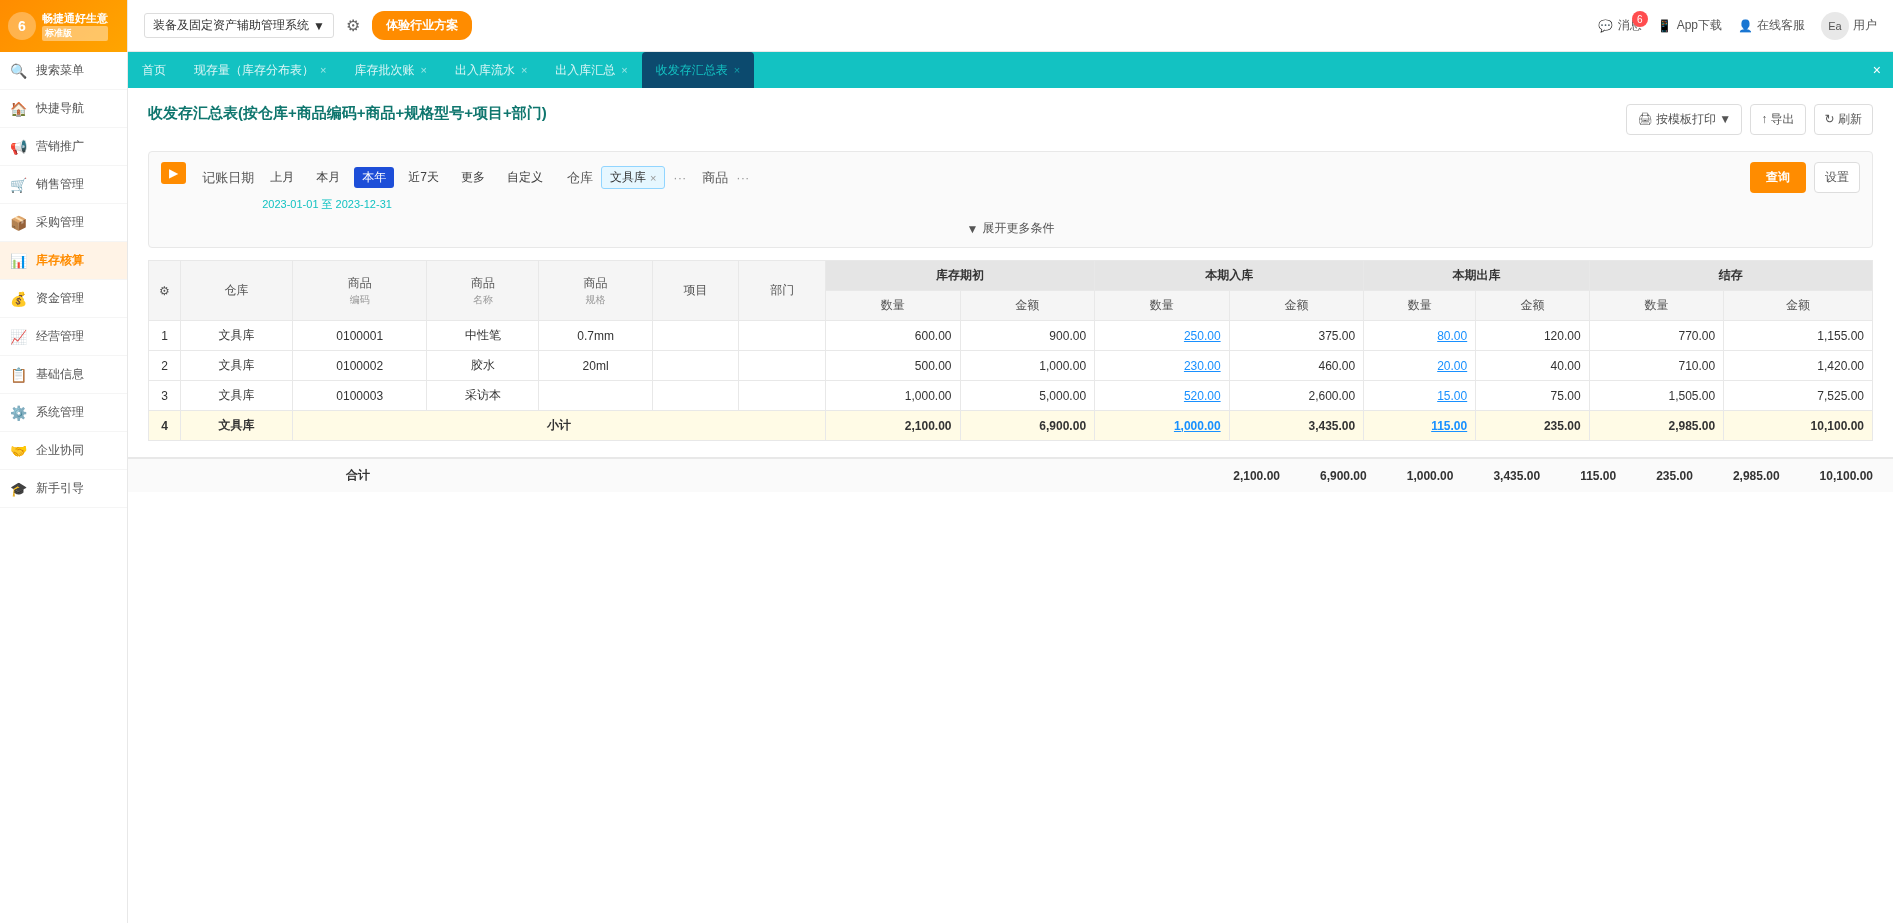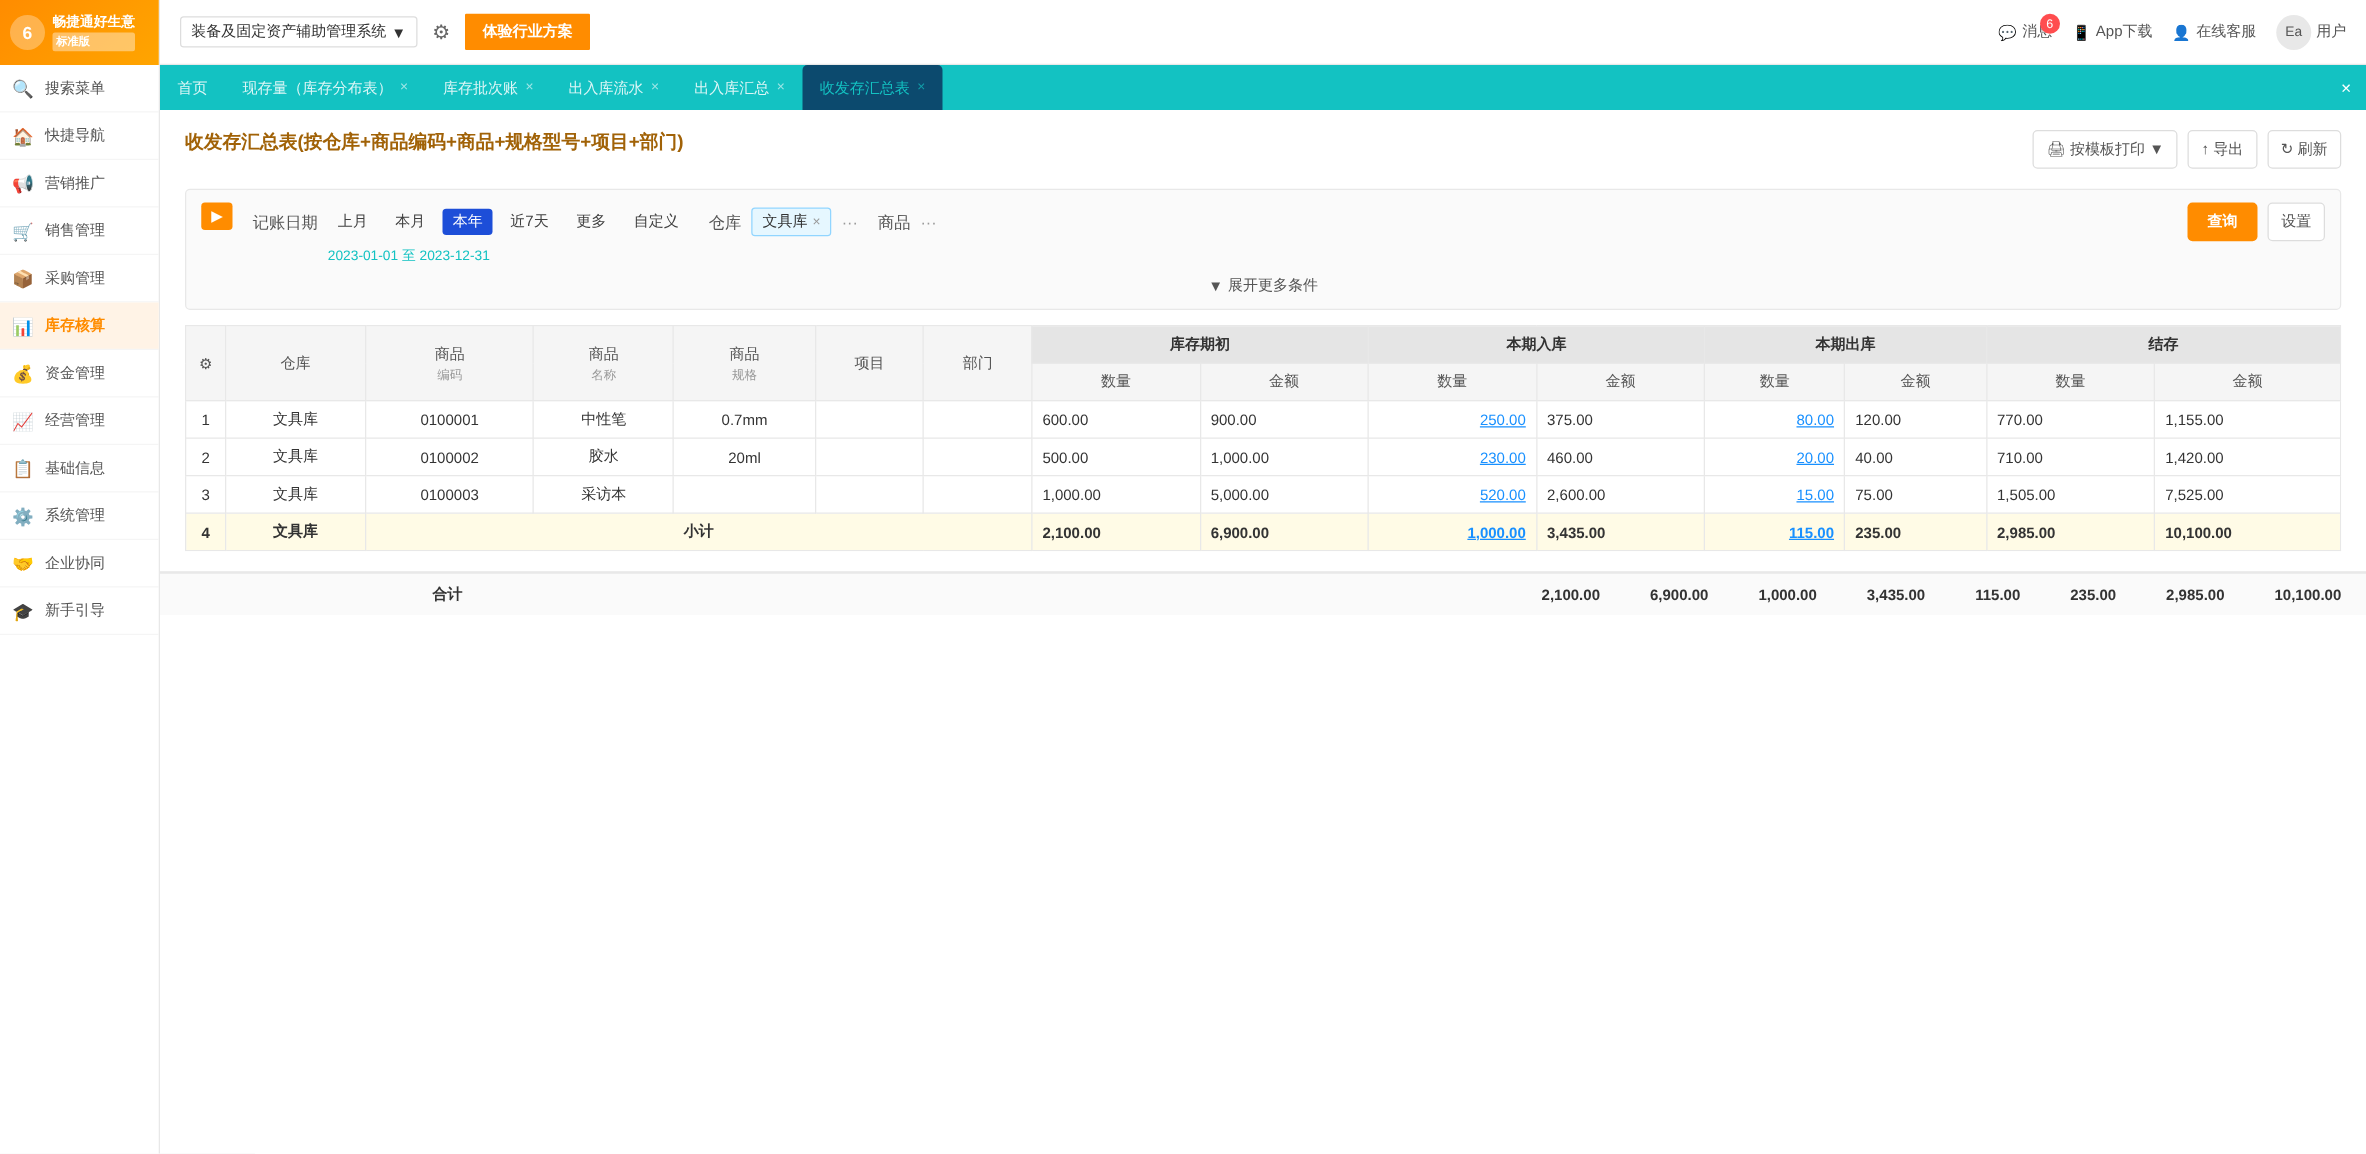--- a/index.html
+++ b/index.html
@@ -16,39 +16,39 @@
     .sidebar-item.active { background: #fff3e6; color: #ff8c00; font-weight: bold; }
     .sidebar-item-icon { font-size: 14px; width: 18px; text-align: center; }
 
     
     .main { flex: 1; display: flex; flex-direction: column; overflow: hidden; }
 
     
     .topbar { height: 52px; background: #fff; display: flex; align-items: center; padding: 0 16px; border-bottom: 1px solid #e8e8e8; gap: 12px; }
     .topbar-dropdown { display: flex; align-items: center; gap: 4px; border: 1px solid #ddd; border-radius: 3px; padding: 3px 8px; cursor: pointer; font-size: 12px; }
     .topbar-settings { color: #666; cursor: pointer; font-size: 16px; }
-    .topbar-trial-btn { background: #ff8c00; color: white; border: none; border-radius: 1px; padding: 6px 14px; cursor: pointer; font-size: 12px; font-weight: bold; }
+    .topbar-trial-btn { background: #ff8c00; color: white; border: none; border-radius: 12px; padding: 6px 14px; cursor: pointer; font-size: 12px; font-weight: bold; }
     .topbar-right { margin-left: auto; display: flex; align-items: center; gap: 16px; color: #555; font-size: 12px; }
     .topbar-right-item { display: flex; align-items: center; gap: 4px; cursor: pointer; position: relative; }
     .badge { background: #ff4d4f; color: white; border-radius: 50%; width: 16px; height: 16px; font-size: 10px; display: flex; align-items: center; justify-content: center; position: absolute; top: -6px; right: -6px; }
     .user-avatar { width: 28px; height: 28px; background: #e8e8e8; border-radius: 50%; display: flex; align-items: center; justify-content: center; font-size: 11px; }
 
     
     .tabbar { background: #13c2c2; display: flex; align-items: center; padding: 0 0; height: 36px; flex-shrink: 0; }
     .tab { padding: 12px 14px; height: 36px; display: flex; align-items: center; gap: 6px; cursor: pointer; color: rgba(255,255,255,0.85); font-size: 12px; position: relative; }
     .tab.active { background: #0c4a6e; color: #13c2c2; border-radius: 4px 4px 0 0; }
     .tab-close { font-size: 11px; opacity: 0.7; }
     .tabbar-close-all { margin-left: auto; padding: 0 12px; color: white; cursor: pointer; font-size: 14px; }
 
     
     .page-content { flex: 1; background: #fff; overflow: auto; padding: 0; }
     .page-inner { padding: 16px 20px; }
 
     
-    .page-title { font-size: 15px; font-weight: bold; color: #a16207; margin-bottom: 16px; }
+    .page-title { font-size: 15px; font-weight: bold; color: #0f766e; margin-bottom: 16px; }
 
     
     .filter-bar { background: #fafafa; border: 1px solid #e8e8e8; border-radius: 4px; padding: 10px 12px; margin-bottom: 12px; }
     .filter-row { display: flex; align-items: center; gap: 16px; flex-wrap: wrap; }
     .filter-toggle { background: #ff8c00; color: white; border: none; border-radius: 3px; padding: 4px 8px; cursor: pointer; font-size: 12px; margin-right: 8px; }
     .filter-label { color: #555; font-size: 13px; }
     .filter-date-btns { display: flex; gap: 6px; align-items: center; }
     .date-btn { padding: 2px 8px; border-radius: 3px; cursor: pointer; font-size: 12px; color: #404040; border: none; background: transparent; }
     .date-btn.active { background: #1d4ed8; color: white; border-radius: 3px; }
     .filter-section { display: flex; align-items: center; gap: 8px; }
@@ -57,21 +57,21 @@
     .filter-more { color: #999; font-size: 13px; cursor: pointer; }
     .filter-expand { display: flex; align-items: center; justify-content: center; gap: 4px; color: #555; font-size: 12px; cursor: pointer; margin-top: 8px; }
     .action-btn-orange { background: #ff8c00; color: white; border: none; border-radius: 4px; padding: 6px 16px; cursor: pointer; font-size: 12px; font-weight: bold; }
     .action-btn-gray { background: #fff; color: #555; border: 1px solid #ddd; border-radius: 4px; padding: 6px 10px; cursor: pointer; font-size: 12px; }
 
     
     .data-table { width: 100%; border-collapse: collapse; font-size: 12px; }
     .data-table th { background: #f5f5f5; border: 1px solid #e8e8e8; padding: 6px 8px; text-align: center; color: #555; font-weight: normal; white-space: nowrap; }
     .data-table th.group-header { background: #e5e5e5; border-bottom: none; font-weight: bold; color: #333; }
     .data-table td { border: 1px solid #e8e8e8; padding: 6px 8px; text-align: center; color: #333; white-space: nowrap; }
-    .data-table .number-cell { text-align: left; }
+    .data-table .number-cell { text-align: right; }
     .data-table .link-cell { color: #1890ff; text-decoration: underline; cursor: pointer; text-align: right; }
     .data-table .subtotal-row td { background: #fffbe6; font-weight: bold; }
     .settings-icon-cell { width: 32px; }
 
     
     .bottom-bar { background: #fafafa; border-top: 2px solid #e8e8e8; padding: 8px 20px; display: flex; align-items: center; font-size: 12px; font-weight: bold; }
 
     .page-header-area { display: flex; justify-content: space-between; align-items: flex-start; margin-bottom: 12px; }
     .page-header-right { display: flex; gap: 8px; align-items: center; }
 

